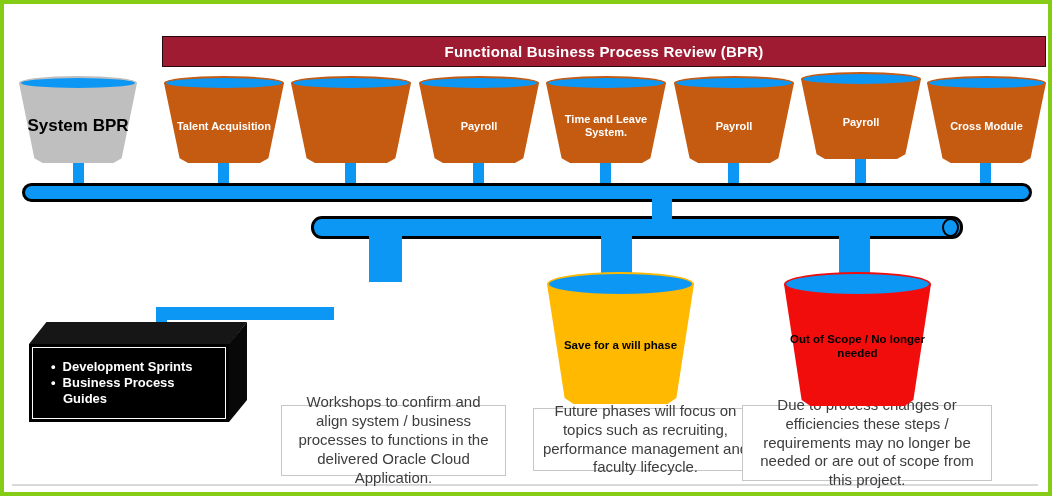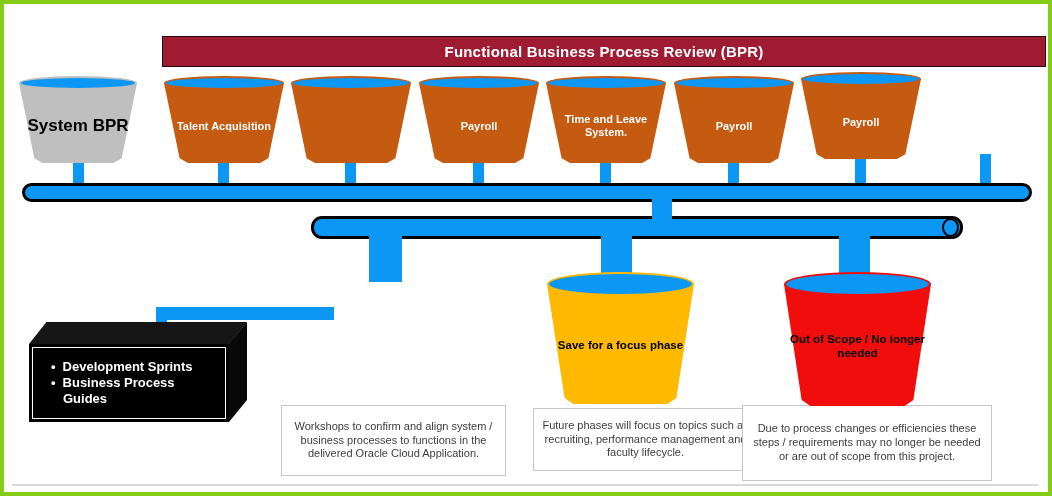--- a/index.html
+++ b/index.html
@@ -71,21 +71,21 @@
   }
   .box3d-front ul{
     margin:4px;padding:0 6px 0 14px;list-style:none;color:#fff;font-weight:bold;
     font-size:13px;line-height:1.25;
   }
   .box3d-front li{padding-left:12px;text-indent:-12px;}
   .box3d-front li::before{content:"•";margin-right:7px;}
   
   .note{
     position:absolute;box-sizing:border-box;background:#fff;border:1px solid #c6c6c6;
-    color:var(--ink);font-size:11px;line-height:1.26;text-align:center;
+    color:var(--ink);font-size:15px;line-height:1.26;text-align:center;
     display:flex;align-items:center;justify-content:center;padding:4px 8px;z-index:2;
   }
   .edge-line{position:absolute;left:8px;right:10px;top:480px;height:2px;background:#d9d9d9;z-index:0;}
 </style>
 </head>
 <body>
 
 <div id="canvas">
 
   <div class="banner">
@@ -128,20 +128,25 @@
   <div class="bucket" style="left:670px;top:72px;width:120px;height:88px;--c:#c55a11">
     <div class="pot"></div>
     <div class="lip"></div>
     <div class="label">Payroll</div>
   </div>
   <div class="bucket" style="left:797px;top:68px;width:120px;height:88px;--c:#c55a11">
     <div class="pot"></div>
     <div class="lip"></div>
     <div class="label">Payroll</div>
   </div>
+  <div class="bucket" style="left:923px;top:72px;width:119px;height:88px;--c:#c55a11">
+    <div class="pot"></div>
+    <div class="lip"></div>
+    <div class="label">Cross Module</div>
+  </div>
 
   <div class="pipe" style="left:18px;top:179px;width:1010px;height:19px"></div>
 
   <div class="pipe" style="left:307px;top:212px;width:652px;height:23px"></div>
   <div class="endcap" style="left:938px;top:214px;width:17px;height:19px"></div>
   <div class="connector" style="left:648px;top:194px;width:20px;height:22px"></div>
 
   <div class="stem over" style="left:365px;top:230px;width:33px;height:48px"></div>
   <div class="stem over" style="left:597px;top:230px;width:31px;height:50px"></div>
   <div class="stem over" style="left:835px;top:230px;width:31px;height:50px"></div>
@@ -156,21 +161,21 @@
       <ul>
         <li>Development Sprints</li>
         <li>Business Process Guides</li>
       </ul>
     </div>
   </div>
 
   <div class="bucket big" style="left:543px;top:268px;width:147px;height:132px;--c:#ffb900">
     <div class="pot" style="height:120px"></div>
     <div class="lip"></div>
-    <div class="label">Save for a focus phase</div>
+    <div class="label">Save for a will phase</div>
   </div>
   <div class="bucket big" style="left:780px;top:268px;width:147px;height:134px;--c:#f20d0d">
     <div class="pot" style="height:122px"></div>
     <div class="lip"></div>
     <div class="label">Out of Scope / No longer needed</div>
   </div>
 
   <div class="note" style="left:277px;top:401px;width:225px;height:71px">
     <span>Workshops to confirm and align system / business processes to functions in the delivered Oracle Cloud Application.</span>
   </div>

